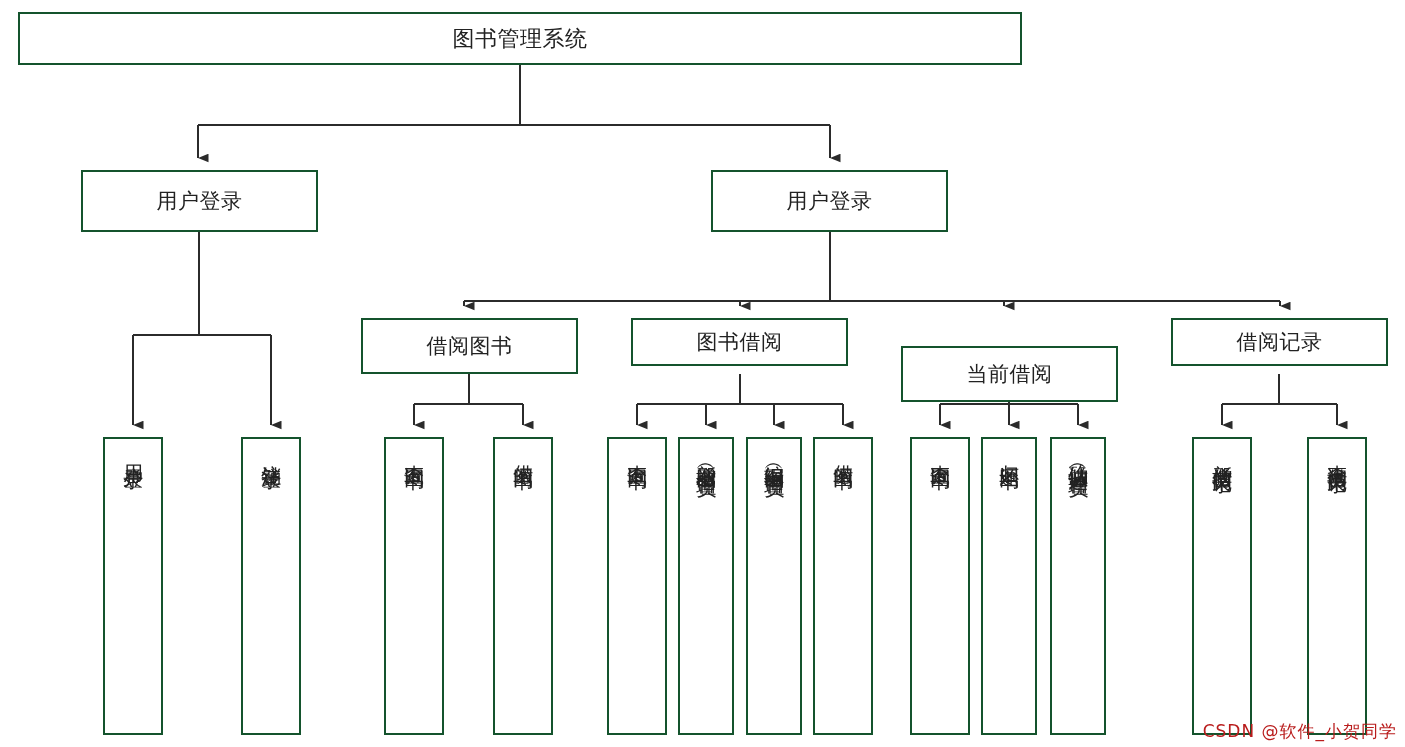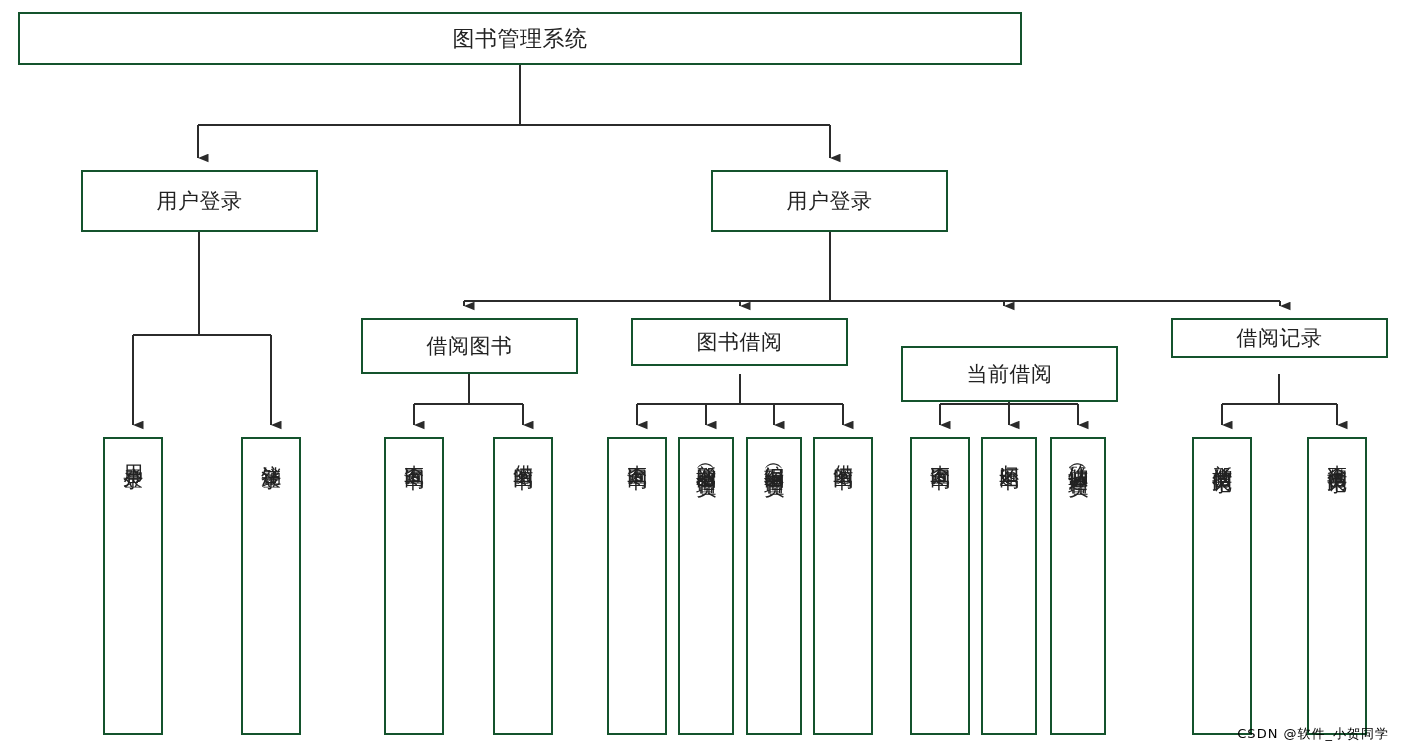--- a/index.html
+++ b/index.html
@@ -12,21 +12,21 @@
         border:2px solid #14532d;display:flex;align-items:center;justify-content:center;
         color:#222222;letter-spacing:.5px;}
   .node.h{font-size:21px;}
   .node.root{font-size:22px;}
   .node.leaf{font-size:20px;padding:10px 0;align-items:flex-start;}
 
   .vtext{writing-mode:vertical-rl;text-orientation:upright;
          line-height:1.18;letter-spacing:2px;white-space:nowrap;
          display:block;text-align:start;}
 
-  .wm{position:absolute;right:16px;bottom:4px;font-size:13px;color:#000000;
+  .wm{position:absolute;right:8px;bottom:4px;font-size:17px;color:#b91c1c;
       letter-spacing:1px;white-space:nowrap;}
 </style>
 </head>
 <body>
 
 <div id="canvas">
 
   <svg id="wires" viewBox="0 0 1405 747" xmlns="http://www.w3.org/2000/svg">
     <defs>
       <marker id="ar" markerWidth="9" markerHeight="11" refX="4.5" refY="10.5" orient="auto" markerUnits="userSpaceOnUse">
@@ -90,21 +90,21 @@
 
   <div class="node h" style="left:361px;top:318px;width:217px;height:56px;">
     <span>借阅图书</span>
   </div>
   <div class="node h" style="left:631px;top:318px;width:217px;height:48px;">
     <span>图书借阅</span>
   </div>
   <div class="node h" style="left:901px;top:318px;width:217px;height:56px;margin-top:28px;">
     <span>当前借阅</span>
   </div>
-  <div class="node h" style="left:1171px;top:318px;width:217px;height:40px;">
+  <div class="node h" style="left:1171px;top:318px;width:217px;height:48px;">
     <span>借阅记录</span>
   </div>
 
   <div class="node leaf" style="left:103px;top:437px;width:60px;height:298px;">
     <span class="vtext">用户登录</span>
   </div>
   <div class="node leaf" style="left:241px;top:437px;width:60px;height:298px;">
     <span class="vtext">注销登录</span>
   </div>
 

